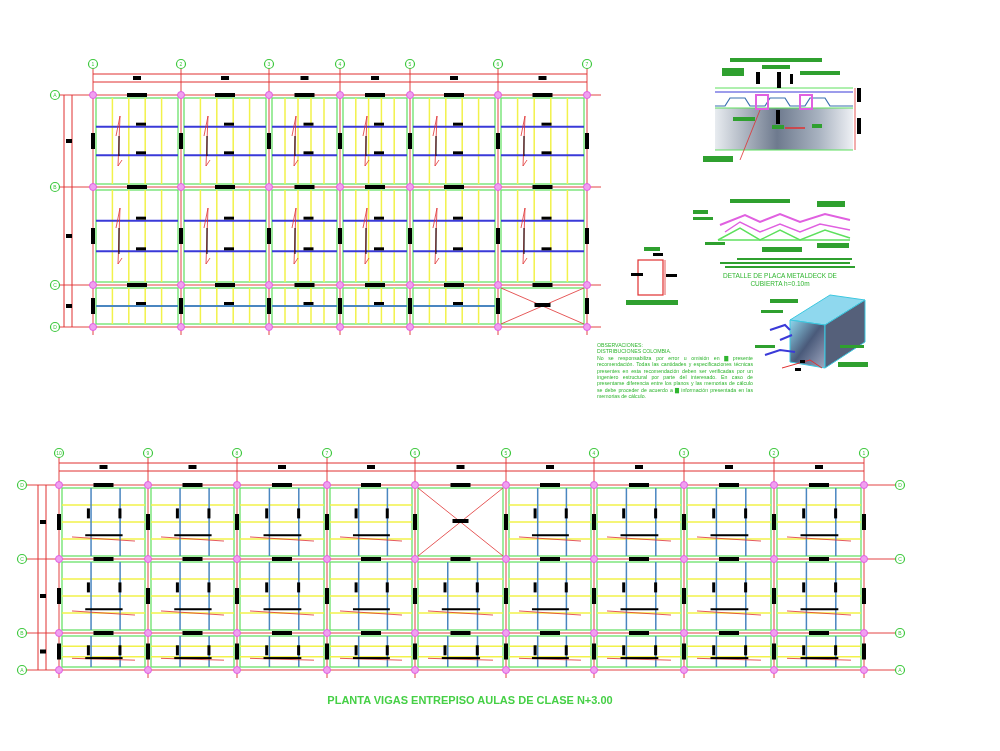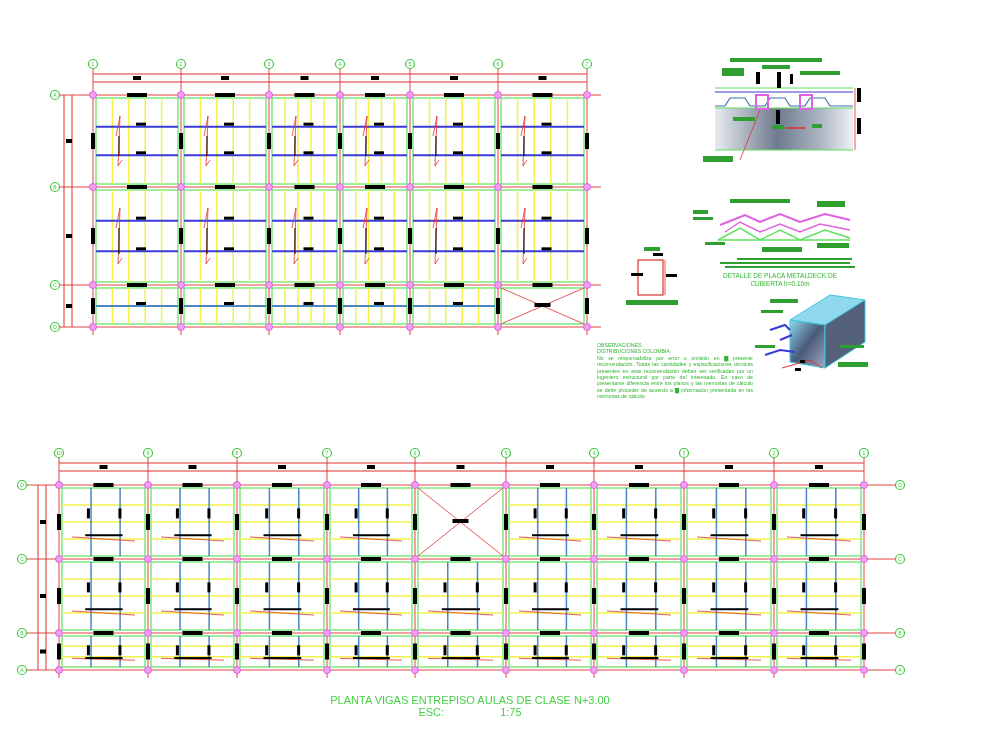--- a/index.html
+++ b/index.html
@@ -5,21 +5,21 @@
   html, body { margin: 0; padding: 0; background: #ffffff; }
   body { width: 1000px; height: 751px; overflow: hidden; position: relative;
          font-family: "Liberation Sans", sans-serif; }
   #canvas { position: absolute; left: 0; top: 0; width: 1000px; height: 751px; }
   .lbl { font-family: "Liberation Sans", sans-serif; fill: #3ec83e; }
   .obs { position: absolute; left: 597px; top: 342px; width: 156px;
          font-family: "Liberation Sans", sans-serif; font-size: 5.2px; line-height: 6.4px;
          color: #2fb52f; text-align: justify; }
   .obs .h { display: block; }
   .title { position: absolute; left: 300px; top: 694px; width: 340px; text-align: center;
-           font-family: "Liberation Sans", sans-serif; font-weight: normal; color: #46d046;
+           font-family: "Liberation Sans", sans-serif; font-weight: bold; color: #46d046;
            font-size: 11px; line-height: 12px; }
   .detail-caption { position: absolute; left: 700px; top: 272px; width: 160px; text-align: center;
            font-family: "Liberation Sans", sans-serif; font-size: 6.5px; line-height: 8px; color: #2fb52f; }
 </style>
 </head>
 <body>
 
 <svg id="canvas" viewBox="0 0 1000 751" xmlns="http://www.w3.org/2000/svg">
   <g id="top-plan">
       <line x1="93" y1="74" x2="587" y2="74" stroke="#e03030" stroke-width="1"></line>
@@ -820,18 +820,13 @@
 </div>
 
 <div class="obs">
   <span class="h">OBSERVACIONES:</span>
   <span class="h">DISTRIBUCIONES COLOMBIA.</span>
   <span>No se responsabiliza por error u omisión en ▇ presente recomendación. Todas las cantidades y especificaciones técnicas presentes en esta recomendación deben ser verificadas por un ingeniero estructural por parte del interesado. En caso de presentarse diferencia entre los planos y las memorias de cálculo se debe proceder de acuerdo a ▇ información presentada en las memorias de cálculo.</span>
 </div>
 
 <div class="title">
   <div>PLANTA VIGAS ENTREPISO AULAS DE CLASE N+3.00</div>
-  <div>
-    <span>ESC:</span>
-    <span style="display:inline-block;width:50px"></span>
-    <span>1:75</span>
-  </div>
 </div>
 
 </body></html>

